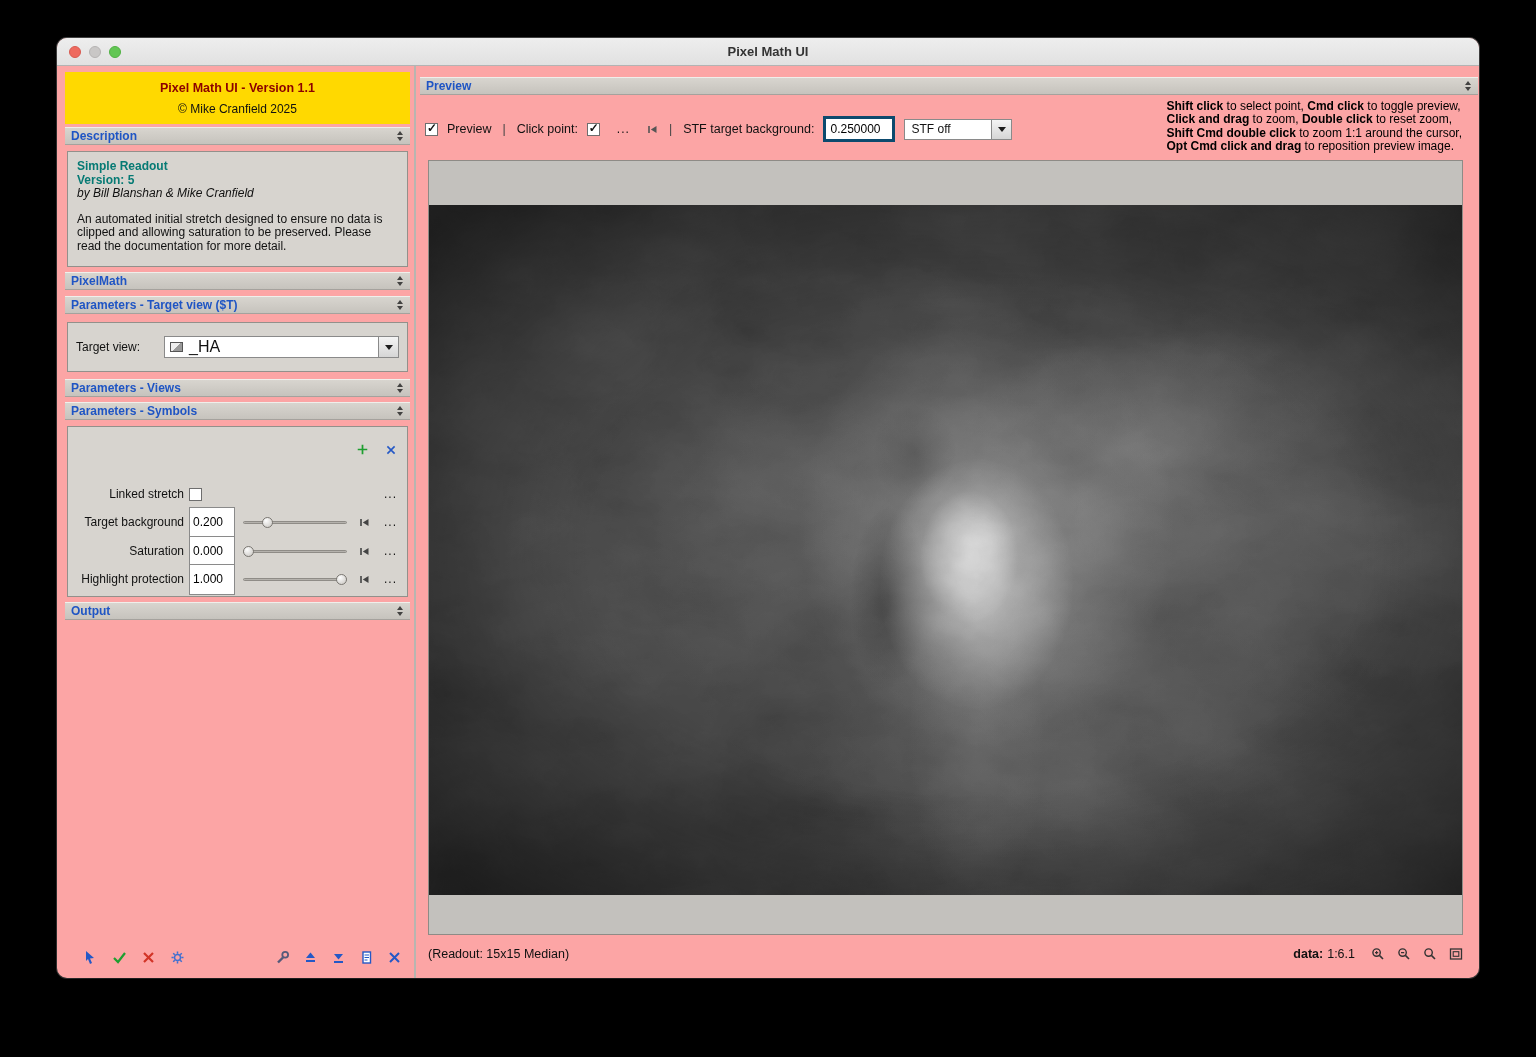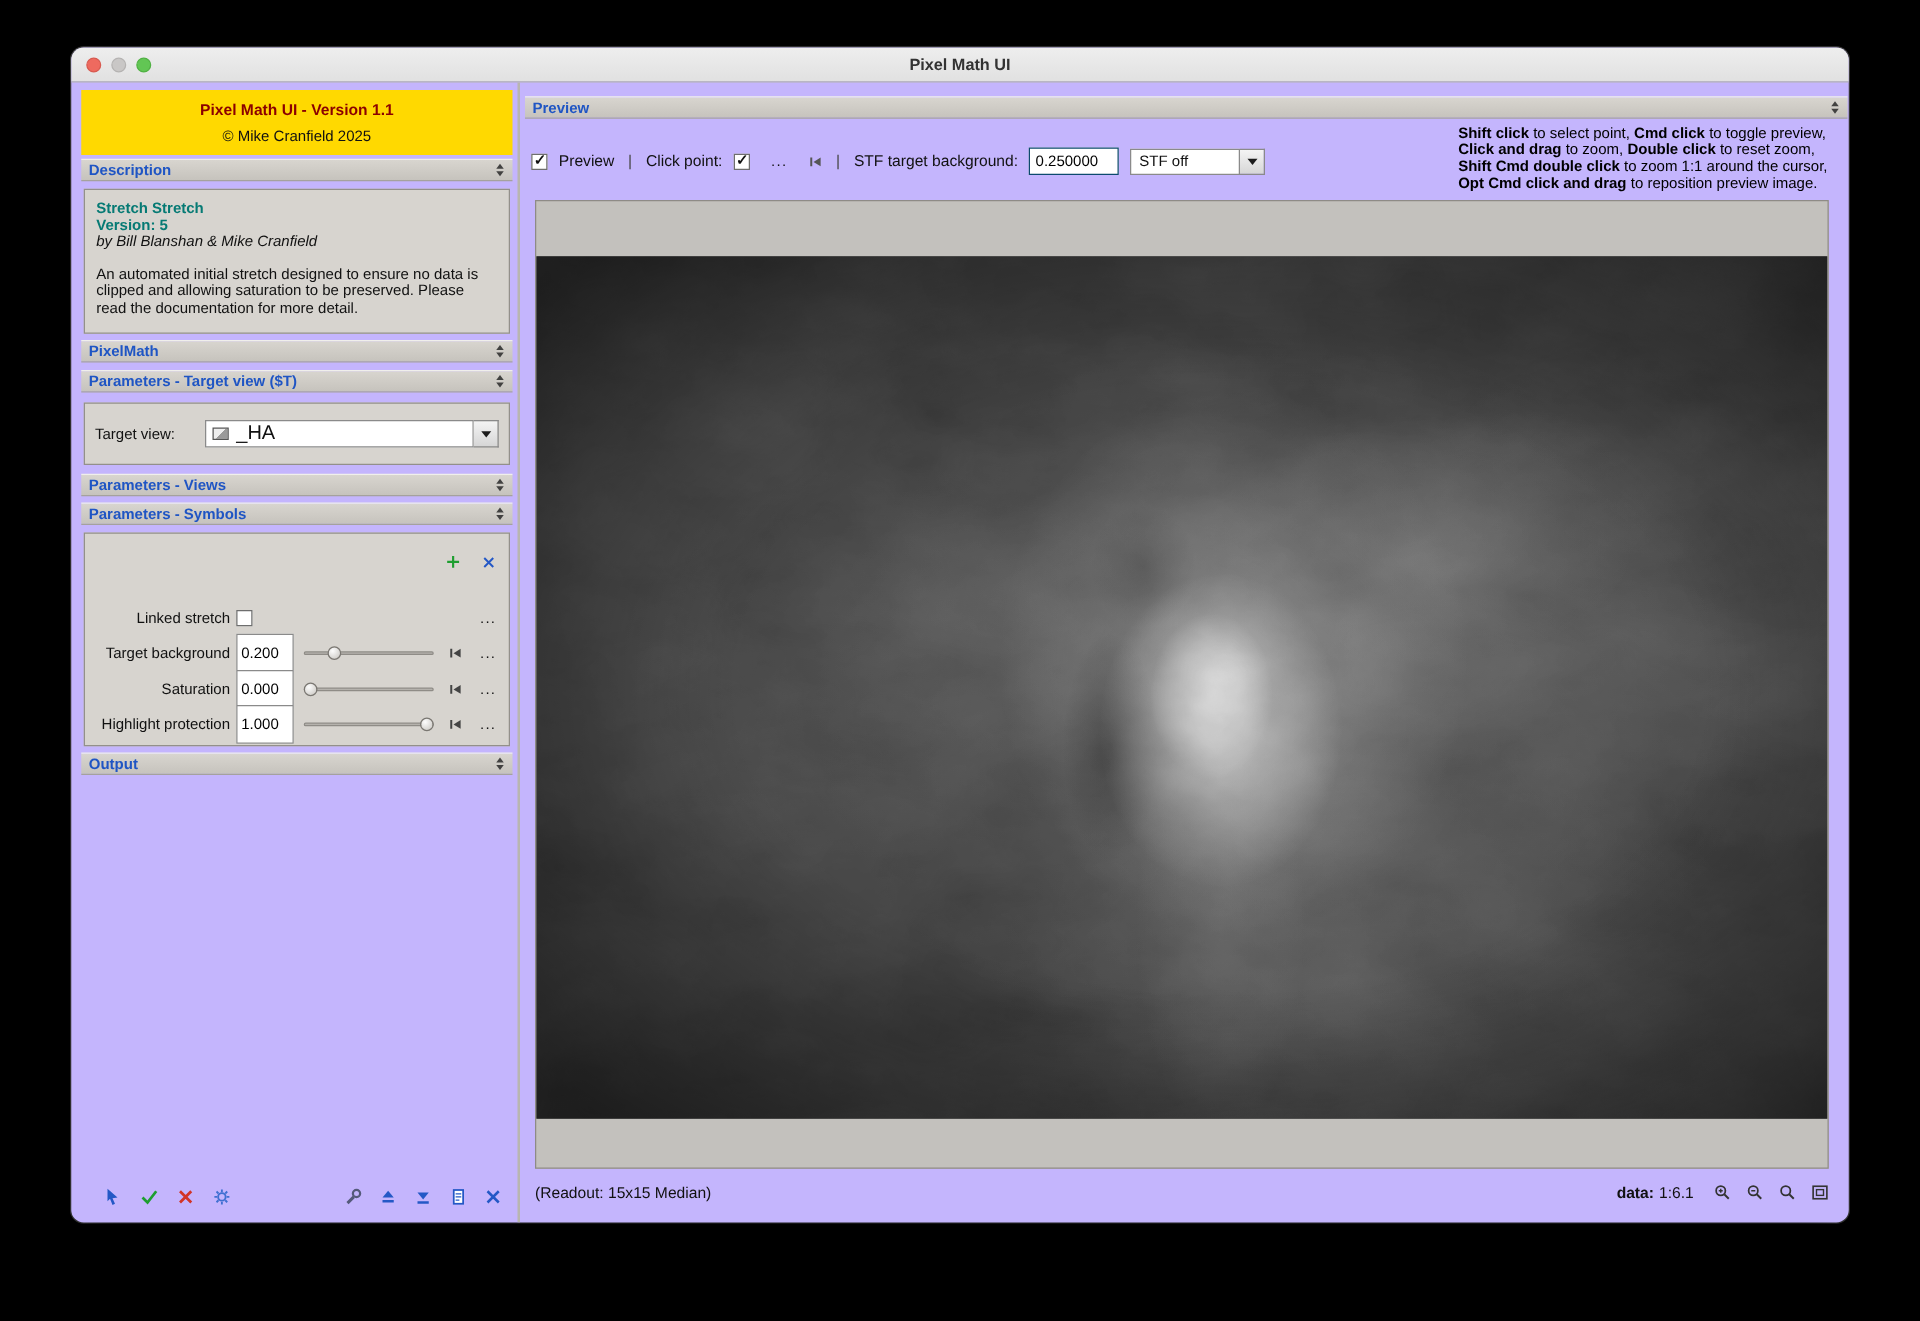--- a/index.html
+++ b/index.html
@@ -1,19 +1,19 @@
 <!DOCTYPE html>
 <html><head>
 <meta charset="utf-8">
 <style>
   *{box-sizing:border-box;margin:0;padding:0;}
   html,body{width:1536px;height:1057px;}
   body{background:#000;position:relative;overflow:hidden;font-family:"Liberation Sans",sans-serif;color:#111;}
 
-  .window{position:absolute;left:57px;top:38px;width:1422px;height:940px;background:#c4b5fd;border-radius:10px;overflow:hidden;box-shadow:0 18px 45px rgba(0,0,0,.75),0 0 0 1px #4a4a4a;}
+  .window{position:absolute;left:57px;top:38px;width:1422px;height:940px;background:#fca5a5;border-radius:10px;overflow:hidden;box-shadow:0 18px 45px rgba(0,0,0,.75),0 0 0 1px #4a4a4a;}
 
   
   .titlebar{position:absolute;left:0;top:0;right:0;height:28px;background:linear-gradient(#eeeeee,#e1e1e1);border-bottom:1px solid #b3b3b3;}
   .traffic{position:absolute;left:12px;top:8px;display:flex;gap:8px;}
   .tl{width:12px;height:12px;border-radius:50%;display:inline-block;}
   .tl.red{background:#ee6a5f;border:1px solid #d85a50;}
   .tl.gray{background:#c9c7c6;border:1px solid #b5b3b2;}
   .tl.green{background:#62c654;border:1px solid #50b143;}
   .win-title{position:absolute;left:0;right:0;top:0;height:28px;line-height:28px;text-align:center;font-weight:bold;font-size:13px;color:#333;}
 
@@ -72,21 +72,21 @@
   .ticon{width:15px;height:15px;display:block;}
 
   
   .pv-header{position:absolute;left:0;top:11px;width:1058px;height:18px;background:linear-gradient(#d8d5cf,#c6c3bd);border-top:1px solid #f0efeb;border-bottom:1px solid #a5a29d;display:flex;align-items:center;justify-content:space-between;padding:0 6px;}
   .pv-header .lbl{color:#1f55c4;font-weight:bold;font-size:12px;}
 
   .pv-toolbar{position:absolute;left:5px;top:52px;height:22px;display:flex;align-items:center;gap:9px;font-size:12.5px;}
   .checkbox{width:13px;height:13px;border:1px solid #6e6e6e;background:#fff;position:relative;display:inline-block;flex:0 0 auto;}
   .checkbox.checked::after{content:"\2713";position:absolute;left:1px;top:-2px;font-size:12px;font-weight:bold;color:#111;line-height:13px;}
   .sep{color:#444;padding:0 2px;}
-  .stf-input{width:72px;height:20px;border:1px solid #0c4a6e;background:#fff;font-size:12px;padding:10px 4px;font-family:"Liberation Sans",sans-serif;}
+  .stf-input{width:72px;height:20px;border:3px solid #0c4a6e;background:#fff;font-size:12px;padding:10px 4px;font-family:"Liberation Sans",sans-serif;}
   .stf-combo{display:flex;height:21px;}
   .stf-field{width:88px;background:#fff;border:1px solid #8a8a8a;display:flex;align-items:center;padding:0 6px;font-size:12px;}
 
   .help{position:absolute;right:16px;top:34px;font-size:12px;line-height:13.4px;color:#000;}
   .help .b{font-weight:bold;}
 
   .viewport{position:absolute;left:8px;top:94px;width:1035px;height:775px;background:#c3c1bd;border:1px solid #8e8b86;overflow:hidden;}
 
   
   .nebula{position:absolute;left:0;top:44px;width:100%;height:690px;overflow:hidden;
@@ -134,21 +134,21 @@
       <div class="banner-title">Pixel Math UI - Version 1.1</div>
       <div class="banner-copy">© Mike Cranfield 2025</div>
     </div>
 
     <div class="sec-header" style="top:61px">
       <span class="lbl">Description</span>
       <span class="collapse-icon"></span>
     </div>
 
     <div class="group-box desc-box">
-      <div class="desc-title">Stretch Stretch</div>
+      <div class="desc-title">Simple Readout</div>
       <div class="desc-version">Version: 5</div>
       <div class="desc-authors">by Bill Blanshan &amp; Mike Cranfield</div>
       <div class="desc-body">An automated initial stretch designed to ensure no data is clipped and allowing saturation to be preserved. Please read the documentation for more detail.</div>
     </div>
 
     <div class="sec-header" style="top:206px">
       <span class="lbl">PixelMath</span>
       <span class="collapse-icon"></span>
     </div>
 

